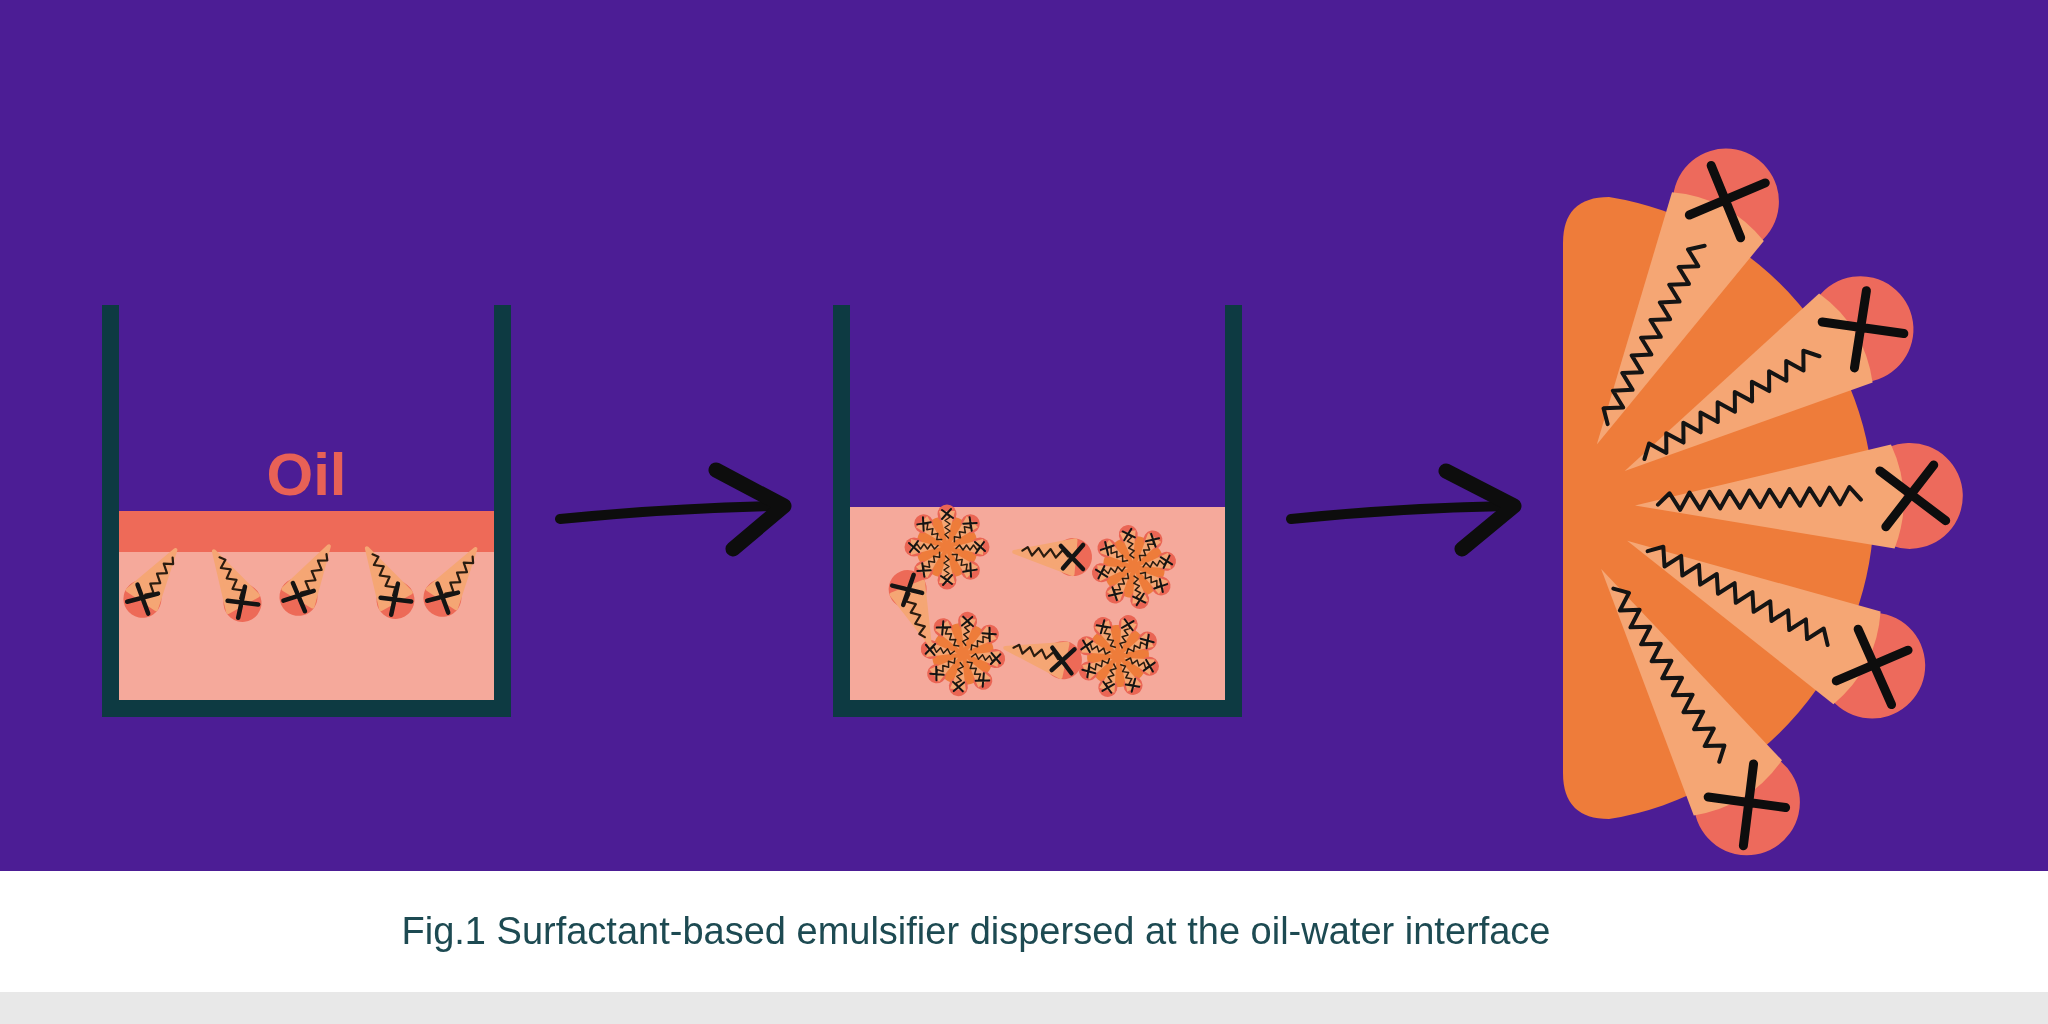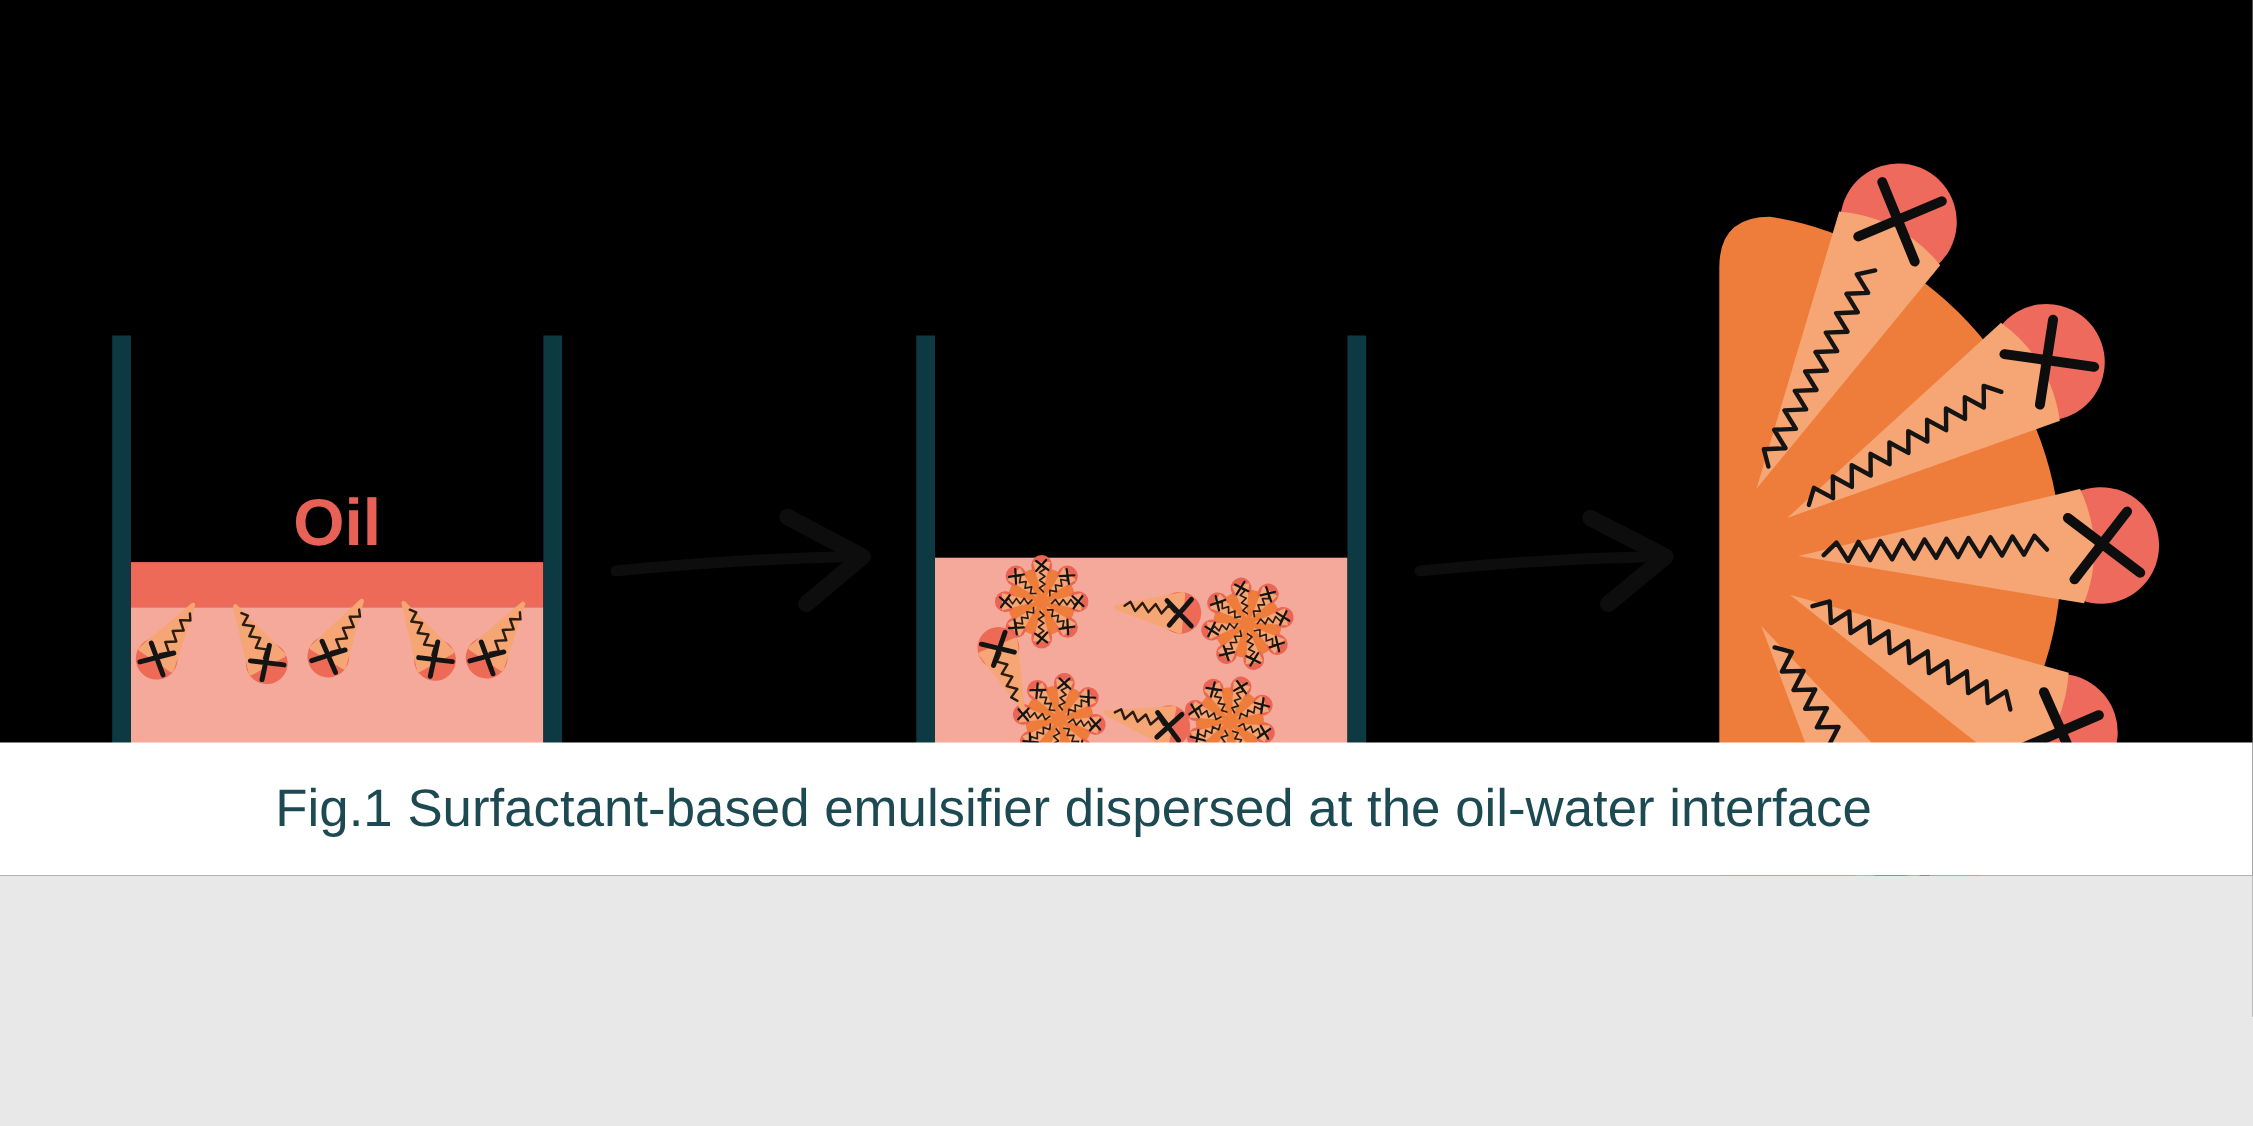--- a/index.html
+++ b/index.html
@@ -1,40 +1,40 @@
 <!DOCTYPE html>
 <html><head>
 <meta charset="utf-8">
 <style>
   html,body{margin:0;padding:0;background:#e8e8e8;}
   .canvas{
     position:relative;
-    width:2048px;height:796px;
-    background:#000000;
+    width:2048px;height:992px;
+    background:#4c1d95;
     overflow:hidden;
     font-family:"Liberation Sans", sans-serif;
   }
   .diagram-svg{position:absolute;left:0;top:0;width:2048px;height:1024px;}
   .layer-label{
     position:absolute;
     left:119px;width:375px;
     text-align:center;
     font-weight:bold;
     pointer-events:none;
   }
   .oil-label{top:440px;font-size:60px;color:#e86156;}
   .water-label{top:626px;font-size:62px;color:#ec6f61;}
   .footer-strip{
     position:absolute;left:0;bottom:0;
     width:2048px;height:121px;
     background:#ffffff;
     display:flex;align-items:center;justify-content:center;
   }
   .caption{
-    font-size:48px;
+    font-size:38px;
     color:#1d4a52;
     transform:translateX(-48px);
     white-space:nowrap;
   }
 </style>
 </head>
 <body>
 
 <div class="canvas">
 

